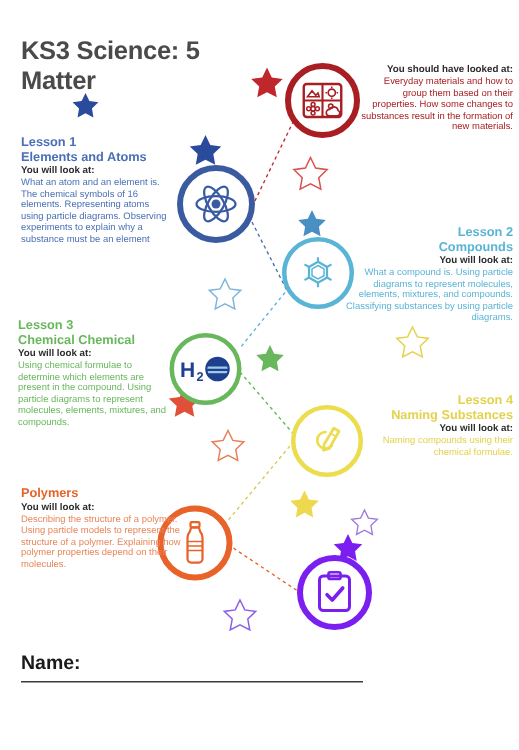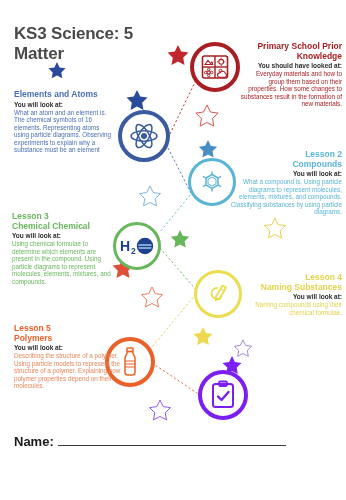--- a/index.html
+++ b/index.html
@@ -36,21 +36,21 @@
   .node{
     position:absolute;border-radius:50%;
     display:flex;align-items:center;justify-content:center;
     background:#ffffff;box-sizing:border-box;
   }
 
   
   .field{
     position:absolute;left:14px;
     font-size:13px;font-weight:bold;color:#1a1a1a;
-    display:flex;align-items:baseline;gap:4px;
+    display:flex;align-items:baseline;gap:4px;flex-direction:column;
   }
   .rule{display:inline-block;border-bottom:1.3px solid #3a3a3a;height:1px;}
   .r1{width:228px;}
   .r2{width:155px;}
 </style>
 </head>
 <body>
 
 <div id="sheet">
 
@@ -135,35 +135,35 @@
         <circle cx="5.8" cy="20.5" r="1.3"></circle>
           <circle cx="11.6" cy="20.5" r="1.3"></circle>
       </g>
 
       <path d="M17.5 23.2 a2.3 2.3 0 0 1 2.3 -2.3 a3 3 0 0 1 5.6 0.7 a1.9 1.9 0 0 1 -0.4 3.6 h-5.6 a2 2 0 0 1 -1.9 -2 Z" fill="none" stroke="#a81e22" stroke-width="1.1"></path>
       <circle cx="20.5" cy="18.8" r="1.5" fill="none" stroke="#a81e22" stroke-width="1"></circle>
     </svg>
   </div>
 
   <div class="block align-r" style="left:240px;top:42px;width:102px;color:#a81e22;">
-    <div class="blk-head">Primary School Prior Knowledge</div>
     <div class="blk-sub">You should have looked at:</div>
     <div class="blk-body">Everyday materials and  how to group them based on their properties. How some changes to substances result in the formation of new materials.</div>
   </div>
 
   <div class="node" style="left:118px;top:110px;width:52px;height:52px;border:4px solid #3a5ba0;">
     <svg width="32" height="32" viewBox="0 0 32 32">
       <circle cx="16" cy="16" r="3" fill="#3a5ba0"></circle>
       <ellipse cx="16" cy="16" rx="13" ry="5.2" fill="none" stroke="#3a5ba0" stroke-width="1.5"></ellipse>
       <ellipse cx="16" cy="16" rx="13" ry="5.2" fill="none" stroke="#3a5ba0" stroke-width="1.5" transform="rotate(60 16 16)"></ellipse>
       <ellipse cx="16" cy="16" rx="13" ry="5.2" fill="none" stroke="#3a5ba0" stroke-width="1.5" transform="rotate(120 16 16)"></ellipse>
     </svg>
   </div>
 
   <div class="block align-l" style="left:14px;top:90px;width:102px;color:#4a6fb5;">
+    <div class="blk-head">Lesson 1</div>
     <div class="blk-head">Elements and Atoms</div>
     <div class="blk-sub">You will look at:</div>
     <div class="blk-body">What an atom and an element is. The chemical symbols of 16 elements. Representing atoms using particle diagrams. Observing experiments to explain why a substance must be an element</div>
   </div>
 
   <div class="node" style="left:188px;top:158px;width:48px;height:48px;border:3.5px solid #5ab4d6;">
     <svg width="30" height="30" viewBox="0 0 30 30">
       <path d="M15 7.5 L21 11 L21 18 L15 21.5 L9 18 L9 11 Z" fill="none" stroke="#5ab4d6" stroke-width="1.5"></path>
       <path d="M15 10 L19 12.3 L19 16.8 L15 19 L11 16.8 L11 12.3 Z" fill="none" stroke="#5ab4d6" stroke-width="1"></path>
       <g stroke="#5ab4d6" stroke-width="1.4">
@@ -202,41 +202,40 @@
   </div>
 
   <div class="node" style="left:194px;top:270px;width:48px;height:48px;border:3.5px solid #ebdd4e;">
     <svg width="30" height="30" viewBox="0 0 30 30">
       <path d="M14 9 a5.5 5.5 0 1 0 0 11 a5.5 5.5 0 0 0 4.2 -1.9" fill="none" stroke="#ebdd4e" stroke-width="1.8" stroke-linecap="round"></path>
       <path d="M19.5 6.5 l3.5 2 -6.5 11.5 -3.8 1.2 0.4 -4 Z" fill="none" stroke="#ebdd4e" stroke-width="1.8" stroke-linejoin="round"></path>
       <line x1="17.5" y1="10" x2="21" y2="12" stroke="#ebdd4e" stroke-width="1.2"></line>
     </svg>
   </div>
 
-  <div class="block align-r" style="left:238px;top:273px;width:104px;color:#e3d24c;">
+  <div class="block align-r" style="left:238px;top:262px;width:104px;color:#e3d24c;">
     <div class="blk-head">Lesson 4</div>
     <div class="blk-head">Naming Substances</div>
     <div class="blk-sub">You will look at:</div>
     <div class="blk-body">Naming compounds using their chemical formulae.</div>
   </div>
 
   <div class="node" style="left:105px;top:337px;width:50px;height:50px;border:4px solid #e8622a;">
     <svg width="26" height="32" viewBox="0 0 26 32">
       <rect x="10" y="2" width="6" height="3.5" rx="0.8" fill="none" stroke="#e8622a" stroke-width="1.5"></rect>
       <path d="M10.5 5.5 L9.5 8.5 a6 6 0 0 0 -1.5 4 v14 a2.5 2.5 0 0 0 2.5 2.5 h5 a2.5 2.5 0 0 0 2.5 -2.5 v-14 a6 6 0 0 0 -1.5 -4 l-1 -3 Z" fill="none" stroke="#e8622a" stroke-width="1.5"></path>
       <g stroke="#e8622a" stroke-width="1">
         <line x1="8.2" y1="15" x2="17.8" y2="15"></line>
         <line x1="8.2" y1="18" x2="17.8" y2="18"></line>
         <line x1="8.2" y1="21" x2="17.8" y2="21"></line>
       </g>
     </svg>
   </div>
 
   <div class="block align-l" style="left:14px;top:324px;width:108px;color:#e8865a;">
-    <div class="blk-head" style="color:#e8622a;">Lesson 5</div>
     <div class="blk-head" style="color:#e8622a;">Polymers</div>
     <div class="blk-sub">You will look at:</div>
     <div class="blk-body">Describing the structure of a polymer. Using particle models to represent the structure of a polymer. Explaining how polymer properties depend on their molecules.</div>
   </div>
 
   <div class="node" style="left:198px;top:370px;width:50px;height:50px;border:4px solid #7a1ff0;">
     <svg width="28" height="30" viewBox="0 0 28 30">
       <rect x="4" y="4" width="20" height="23" rx="2.5" fill="none" stroke="#7a1ff0" stroke-width="2"></rect>
       <rect x="10" y="1.5" width="8" height="4.5" rx="1.2" fill="none" stroke="#7a1ff0" stroke-width="1.8"></rect>
       <path d="M9 16.5 L12.5 20 L19.5 12" fill="none" stroke="#7a1ff0" stroke-width="2.4" stroke-linecap="round" stroke-linejoin="round"></path>

